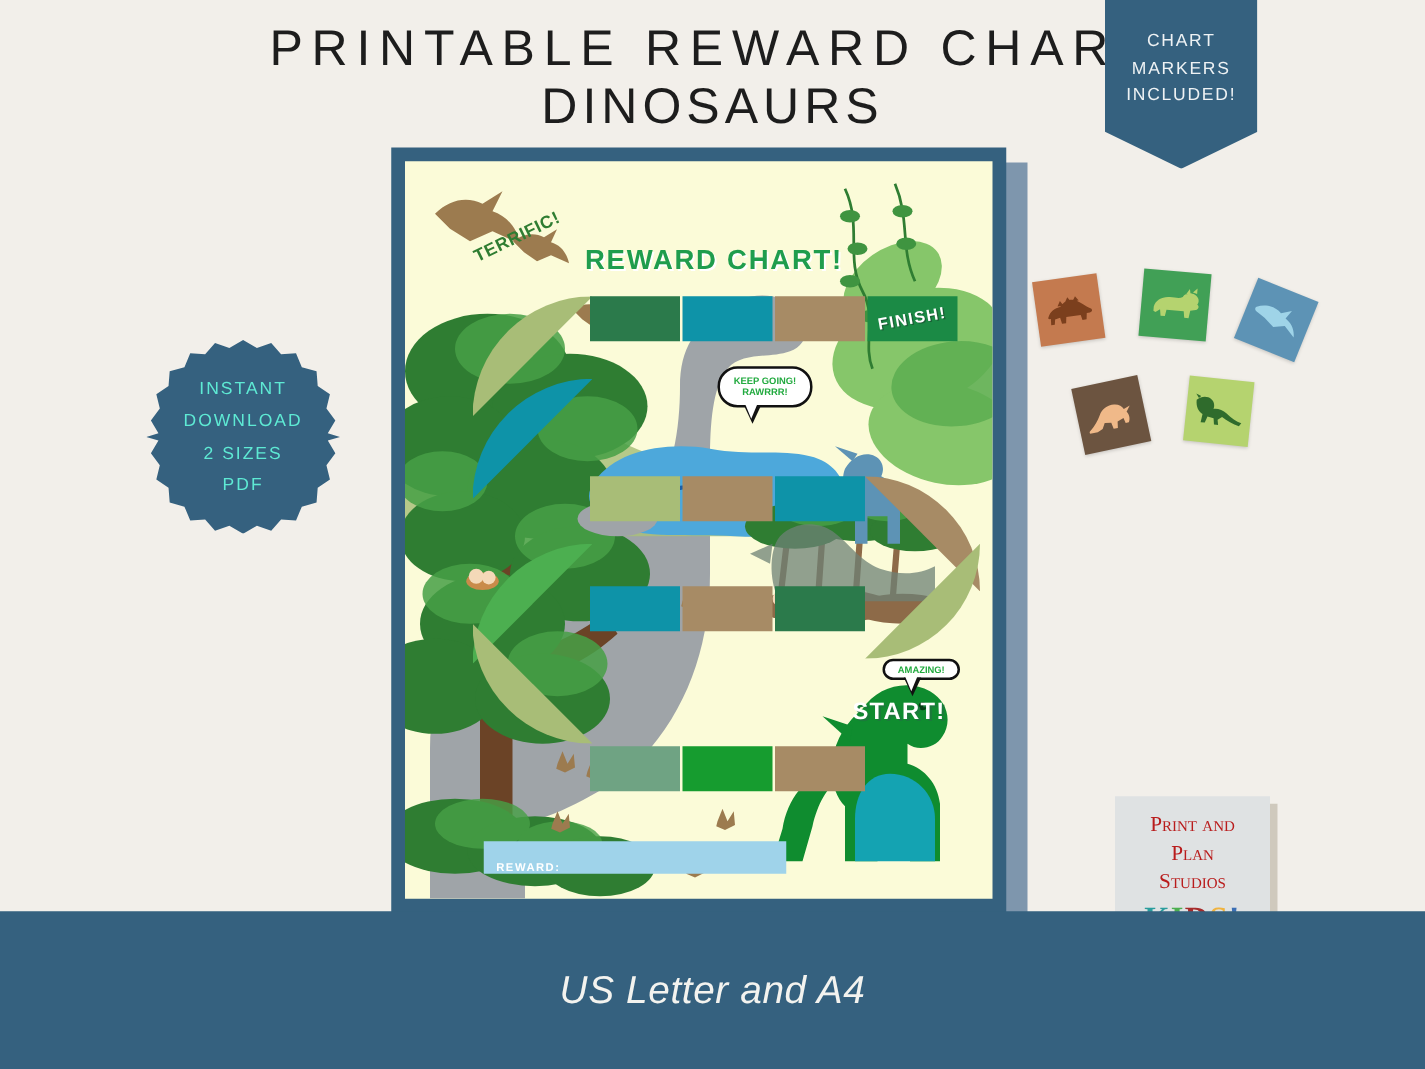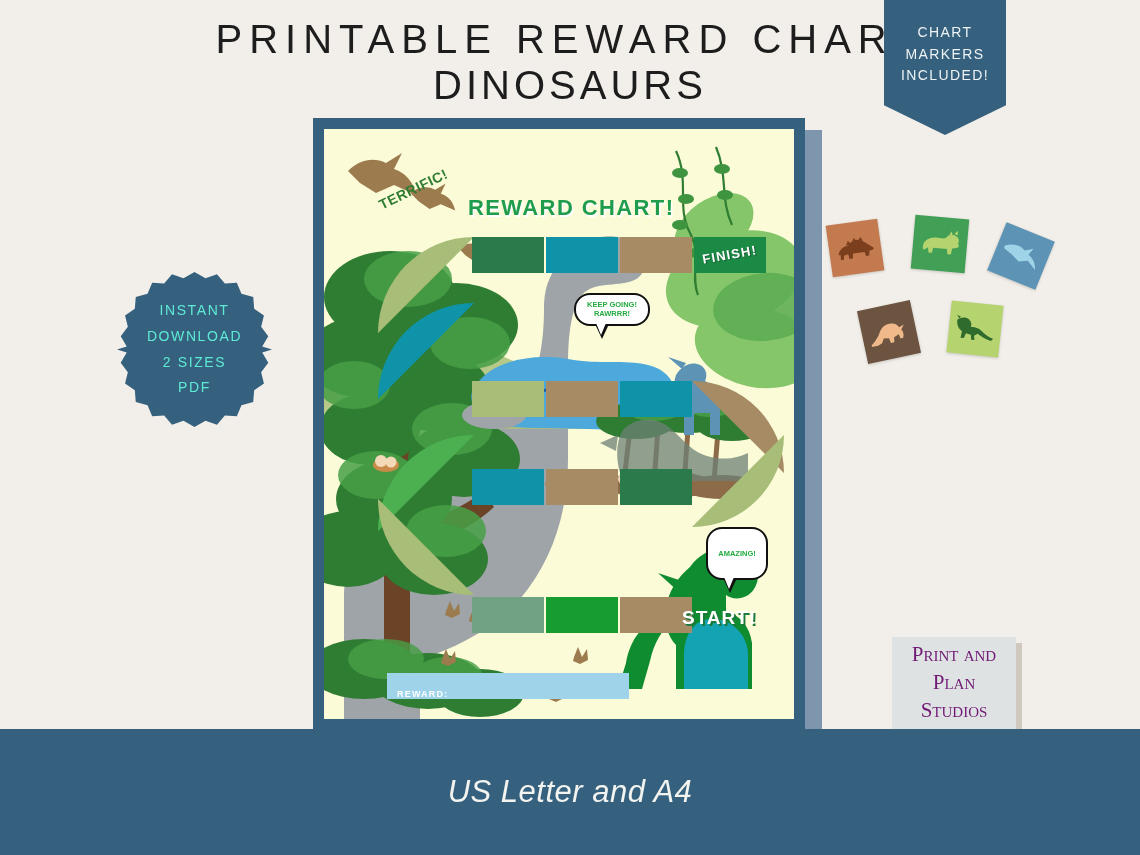--- a/index.html
+++ b/index.html
@@ -76,21 +76,21 @@
   .curve{position:absolute;box-sizing:border-box;border-style:solid;}
 
   
   #finish-label{
     position:absolute;color:#fff;font-weight:bold;font-size:13px;
     letter-spacing:1.2px;transform:rotate(-10deg);
     text-shadow:1px 1px 0 #1b5e36;
   }
   #start-label{
     position:absolute;color:#fff;font-weight:bold;font-size:19px;
-    letter-spacing:1px;text-shadow:2px 2px 0 #1b7a3b;margin-top:48px;
+    letter-spacing:1px;text-shadow:2px 2px 0 #1b7a3b;
   }
   #reward-chart-title{
     position:absolute;color:#1f9d4d;font-weight:bold;font-size:22px;
     letter-spacing:1.4px;text-shadow:1.5px 1.5px 0 #ffffff;
   }
   #terrific{
     position:absolute;color:#2f7d32;font-weight:bold;font-size:14px;
     letter-spacing:.6px;transform:rotate(-26deg);
   }
   .bubble{
@@ -125,21 +125,21 @@
   .marker svg{width:80%;height:80%;}
 
   
   #logo-shadow{position:absolute;left:898px;top:643px;width:124px;height:125px;background:#cfc9bd;}
   #logo{
     position:absolute;left:892px;top:637px;width:124px;height:125px;
     background:#dfe2e3;display:flex;flex-direction:column;
     align-items:center;justify-content:center;text-align:center;
     font-family:"Liberation Serif", serif;
   }
-  #logo .ln{display:block;color:#701a75;font-size:21px;line-height:1.32;font-variant:small-caps;}
+  #logo .ln{display:block;color:#b91c1c;font-size:17px;line-height:1.32;font-variant:small-caps;}
   #kids{display:block;font-size:26px;font-weight:bold;margin-top:3px;letter-spacing:1px;}
   #kids i{font-style:normal;}
 
   
   #footer{
     position:absolute;left:0;top:729px;width:1140px;height:126px;
     background:#35617f;display:flex;align-items:center;justify-content:center;
   }
   #footer span{color:#f3f3ef;font-size:31px;font-weight:300;letter-spacing:.5px;font-style:italic;}
 </style>
@@ -336,21 +336,21 @@
       <div class="tile" style="left:296px;top:468px;width:72px;height:36px;background:#a78b65;"></div>
 
       <div id="reward-chart-title" style="left:144px;top:46px;margin-top:20px;">REWARD CHART!</div>
       <div id="terrific" style="left:52px;top:52px;">TERRIFIC!</div>
       <div id="start-label" style="left:358px;top:430px;">START!</div>
 
       <div class="bubble" style="left:250px;top:164px;width:76px;font-size:7.5px;">
         <span>KEEP GOING!</span><br>
         <span>RAWRRR!</span>
       </div>
-      <div class="bubble" style="left:382px;top:398px;width:62px;font-size:7.5px;padding:20px 5px;">
+      <div class="bubble" style="left:382px;top:398px;width:62px;font-size:7.5px;padding:2px 5px;">
         <span>AMAZING!</span>
       </div>
 
       <div id="reward-field">
         <span>REWARD:</span>
       </div>
 
     </div>
   </div>
 

